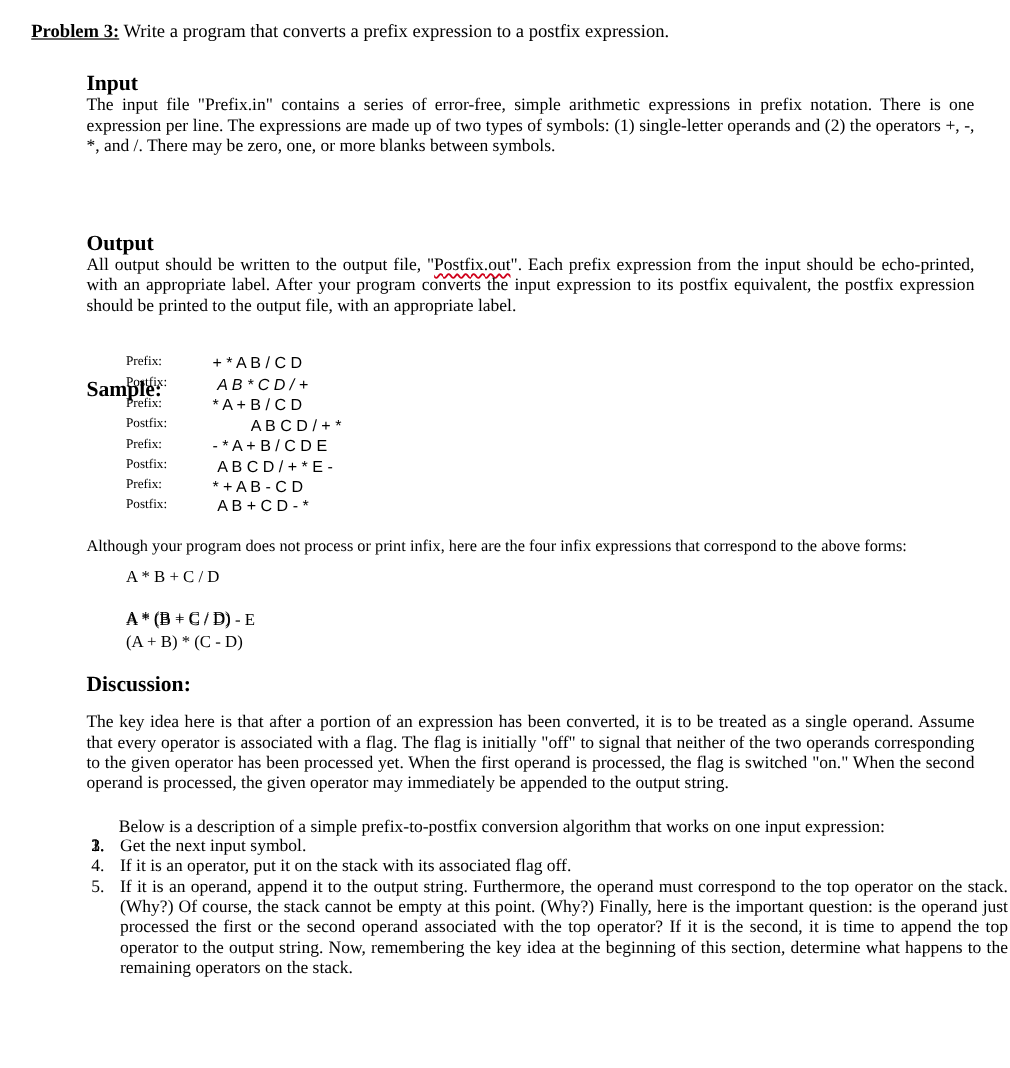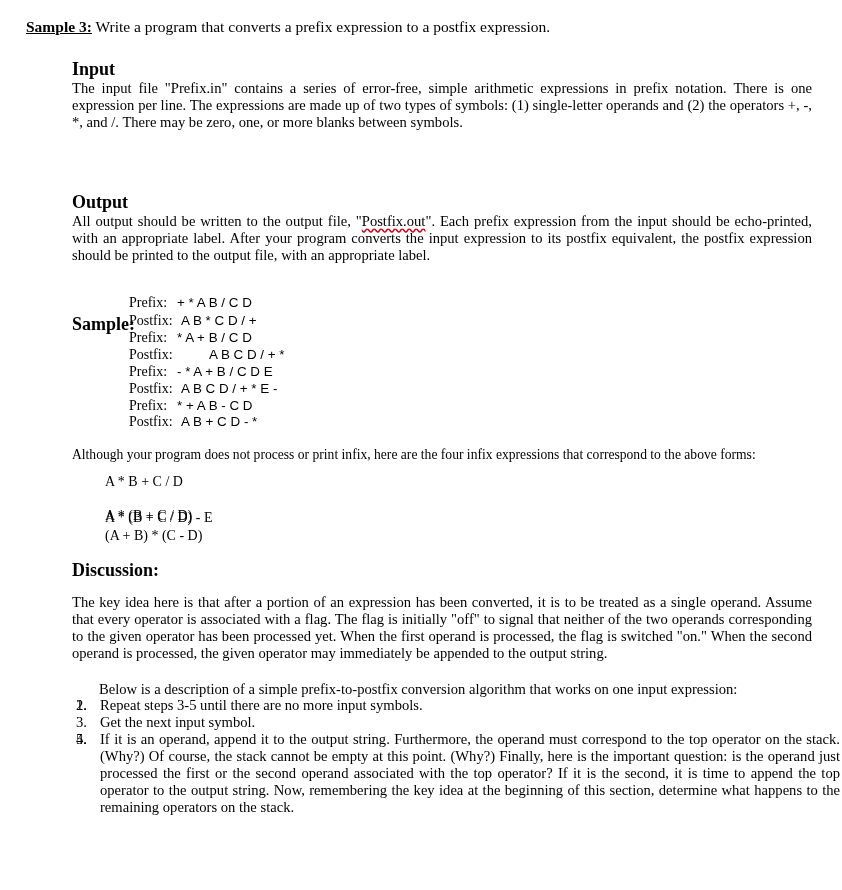--- a/index.html
+++ b/index.html
@@ -14,50 +14,50 @@
   .h { font-weight: bold; font-size: 18px; }
   .para {
     position: absolute; left: 72px; width: 740px;
     font-size: 14.6px; line-height: 17px; text-align: justify;
     text-align-last: left;
   }
   .squiggle {
     text-decoration: underline wavy #d0021b;
     text-underline-offset: 2px;
   }
-  .sample-label { position: absolute; left: 105px; font-size: 14px; font-family: "Liberation Serif", serif; margin-left: 24px; }
+  .sample-label { position: absolute; left: 105px; font-size: 11px; font-family: "Liberation Serif", serif; }
   .sample-value { position: absolute; font-size: 13.4px; font-family: "Liberation Sans", sans-serif; }
   .infix { position: absolute; left: 105px; font-size: 14px; }
   .small-para { position:absolute; left:72px; top:447px; font-size:13.6px; white-space:nowrap; }
   ol.steps {
     position: absolute; left: 72px; top: 697px; width: 740px;
     margin: 0; padding: 0 0 0 28px; list-style: none;
     font-size: 14.6px; line-height: 17px;
   }
   ol.steps li { position: relative; text-align: justify; text-align-last: left; }
   ol.steps li .num { position: absolute; left: -24px; }
 </style>
 </head>
 <body>
 
-<div class="abs title-line"><b>Sample 3:</b><span> Write a program that converts a prefix expression to a postfix expression.</span></div>
+<div class="abs title-line"><b>Problem 3:</b><span> Write a program that converts a prefix expression to a postfix expression.</span></div>
 
 <div class="abs h" style="left:72px; top:59px;">Input</div>
 <div class="para" style="top:80px;">The input file "Prefix.in" contains a series of error-free, simple arithmetic expressions in prefix notation. There is one expression per line. The expressions are made up of two types of symbols: (1) single-letter operands and (2) the operators +, -, *, and /. There may be zero, one, or more blanks between symbols.</div>
 
 <div class="abs h" style="left:72px; top:192px;">Output</div>
 <div class="para" style="top:213px;"><span>All output should be written to the output file, "</span><span class="squiggle">Postfix.out</span><span>". Each prefix expression from the input should be echo-printed, with an appropriate label.  After your program converts the input expression to its postfix equivalent, the postfix expression should be printed to the output file, with an appropriate label.</span></div>
 
 <div class="abs h" style="left:72px; top:266px;margin-top:48px;">Sample:</div>
 
 <div>
   <span class="sample-label" style="top:295px;">Prefix:</span>
   <span class="sample-value" style="top:295px; left:177px;">+ * A B / C D</span>
   <span class="sample-label" style="top:313px;">Postfix:</span>
-  <span class="sample-value" style="top:313px; left:181px;">A B * C D / +</span>
+  <span class="sample-value" style="top:313px; left:181px;font-style:italic;">A B * C D / +</span>
   <span class="sample-label" style="top:330px;">Prefix:</span>
   <span class="sample-value" style="top:330px; left:177px;">* A + B / C D</span>
   <span class="sample-label" style="top:347px;">Postfix:</span>
   <span class="sample-value" style="top:347px; left:181px;margin-left:28px;">A B C D / + *</span>
   <span class="sample-label" style="top:364px;">Prefix:</span>
   <span class="sample-value" style="top:364px; left:177px;">- * A + B / C D E</span>
   <span class="sample-label" style="top:381px;">Postfix:</span>
   <span class="sample-value" style="top:381px; left:181px;">A B C D / + * E -</span>
   <span class="sample-label" style="top:398px;">Prefix:</span>
   <span class="sample-value" style="top:398px; left:177px;">* + A B - C D</span>
@@ -72,17 +72,17 @@
   <div class="infix" style="top:510px;">A * (B + C / D) - E</div>
   <div class="infix" style="top:528px;">(A + B) * (C - D)</div>
 </div>
 
 <div class="abs h" style="left:72px; top:560px;">Discussion:</div>
 <div class="para" style="top:594px;">The key idea here is that after a portion of an expression has been converted, it is to be treated as a single operand. Assume that every operator is associated with a flag. The flag is initially "off" to signal that neither of the two operands corresponding to the given operator has been processed yet. When the first operand is processed, the flag is switched "on." When the second operand is processed, the given operator may immediately be appended to the output string.</div>
 <div class="abs" style="left:99px; top:681px; font-size:14.6px;">Below is a description of a simple prefix-to-postfix conversion algorithm that works on one input expression:</div>
 
 <ol class="steps">
   <li><span class="num">1.</span></li>
-  <li><span class="num">2.</span><span>Repeat steps 3-5 until there are no more input symbols.</span></li>
+  <li><span class="num">2.</span></li>
   <li><span class="num">3.</span><span>Get the next input symbol.</span></li>
-  <li><span class="num">4.</span></li>
+  <li><span class="num">4.</span><span>If it is an operator, put it on the stack with its associated flag off.</span></li>
   <li><span class="num">5.</span><span>If it is an operand, append it to the output string.  Furthermore, the operand must correspond to the top operator on the stack. (Why?) Of course, the stack cannot be empty at this point. (Why?) Finally, here is the important question: is the operand just processed the first or the second operand associated with the top operator? If it is the second, it is time to append the top operator to the output string. Now, remembering the key idea at the beginning of this section, determine what happens to the remaining operators on the stack.</span></li>
 </ol>
 
 </body></html>

